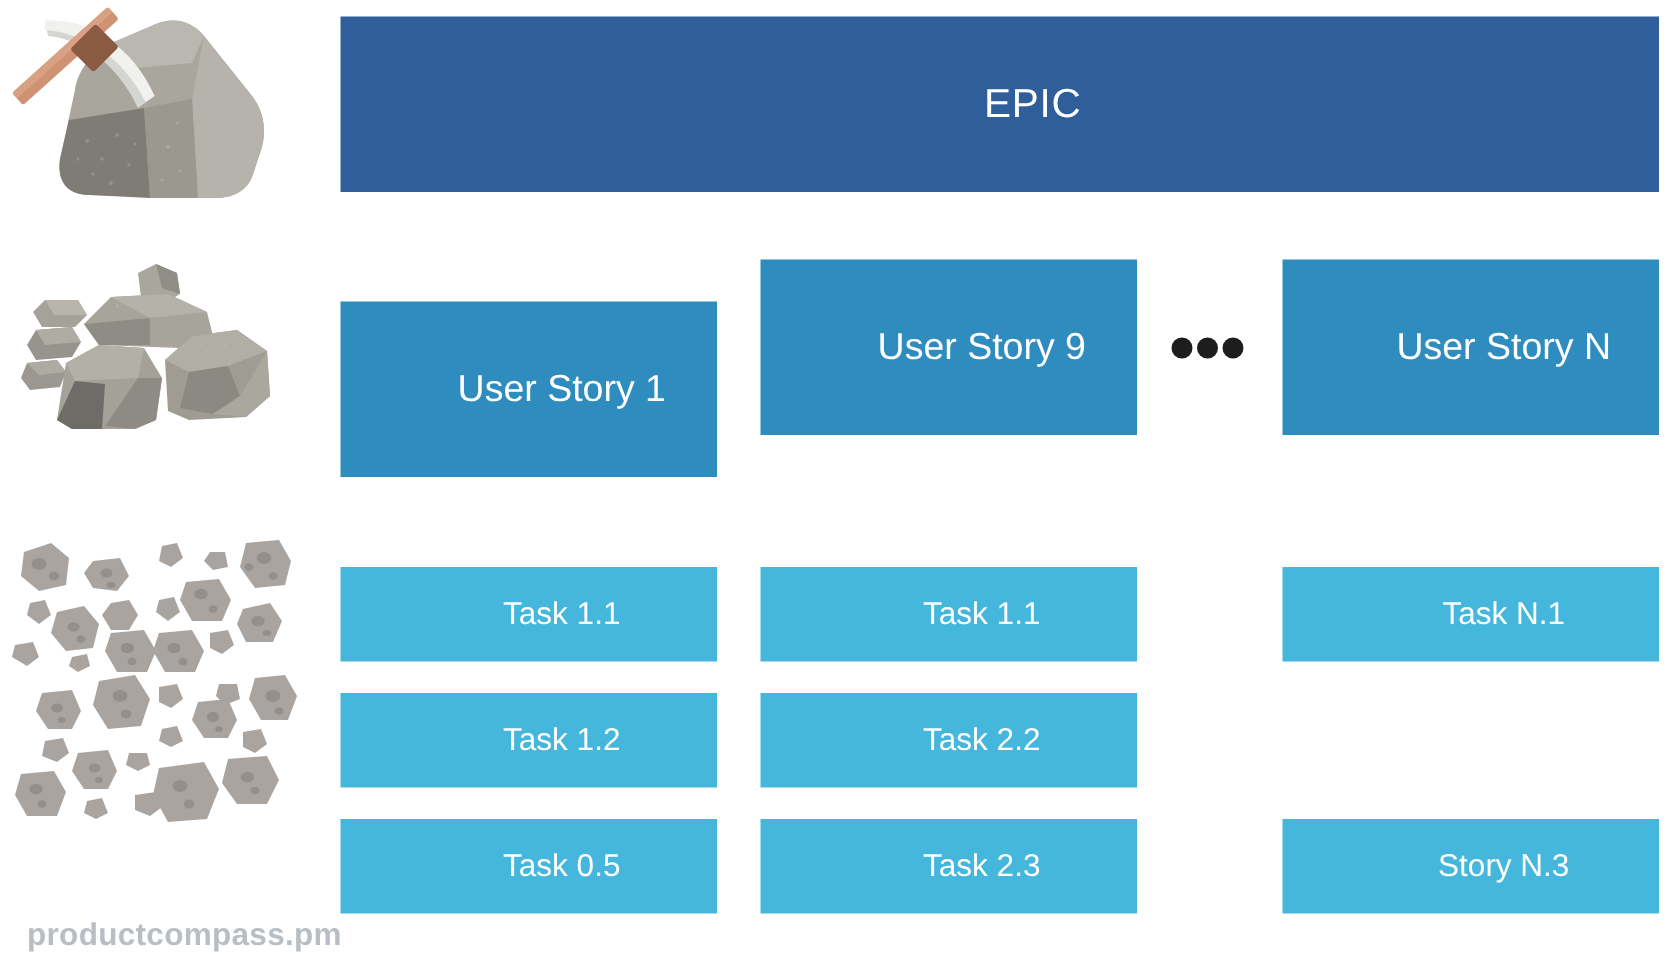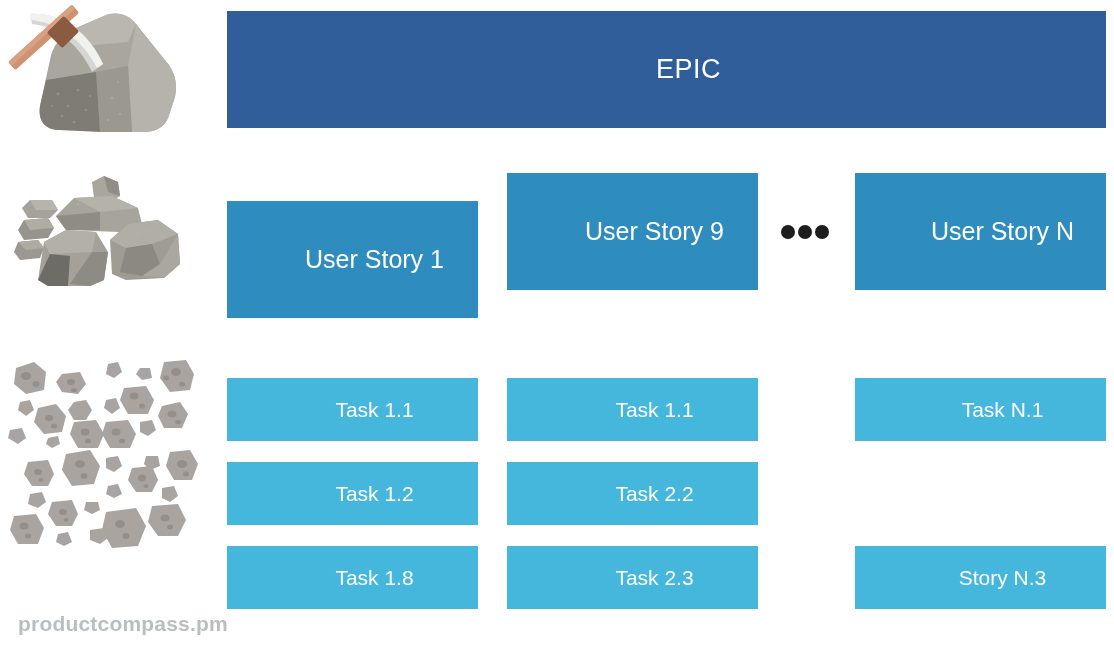--- a/index.html
+++ b/index.html
@@ -291,21 +291,21 @@
   <div id="story-ellipsis">
     <i></i>
     <i></i>
     <i></i>
   </div>
 
   <div class="box story-box" id="story-box-3">User Story N</div>
 
   <div class="box task-box task-col-1 task-row-1">Task 1.1</div>
   <div class="box task-box task-col-1 task-row-2">Task 1.2</div>
-  <div class="box task-box task-col-1 task-row-3">Task 1.8</div>
+  <div class="box task-box task-col-1 task-row-3">Task 0.5</div>
 
   <div class="box task-box task-col-2 task-row-1">Task 1.1</div>
   <div class="box task-box task-col-2 task-row-2">Task 2.2</div>
   <div class="box task-box task-col-2 task-row-3">Task 2.3</div>
 
   <div class="box task-box task-col-3 task-row-1">Task N.1</div>
   <div class="box task-box task-col-3 task-row-3">Story N.3</div>
 
   <div id="footer-credit">productcompass.pm</div>
 

